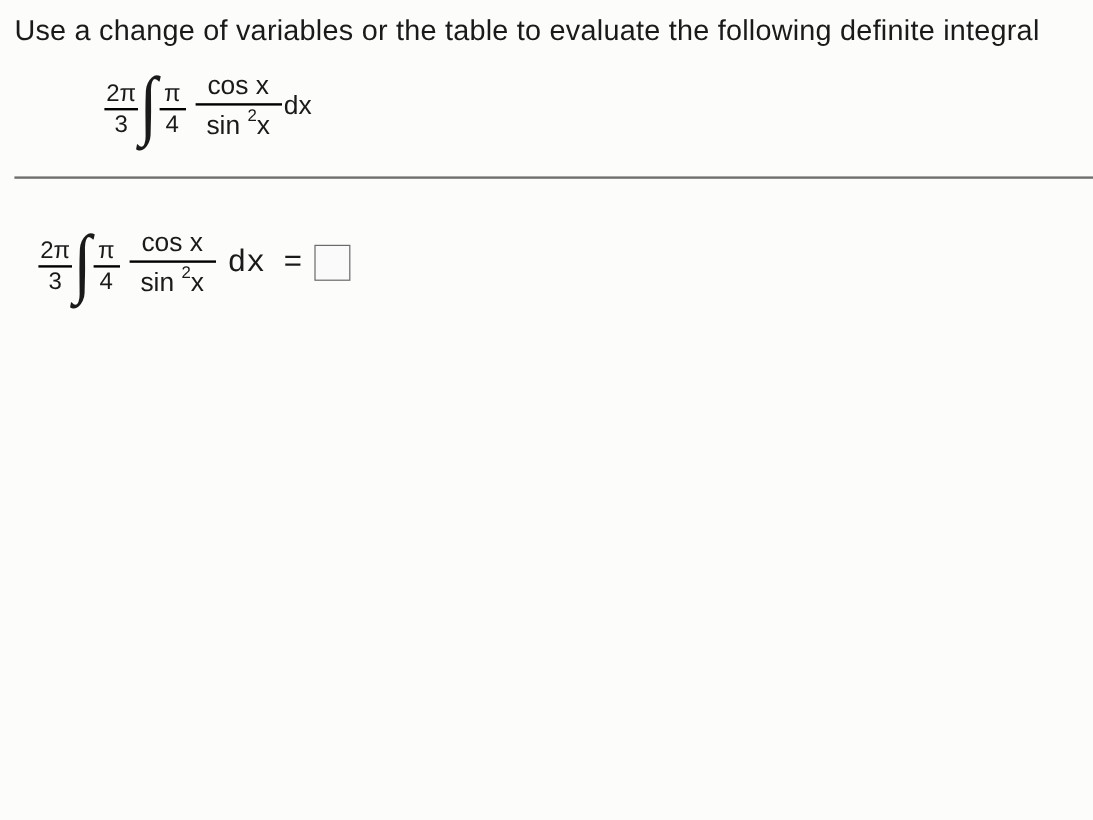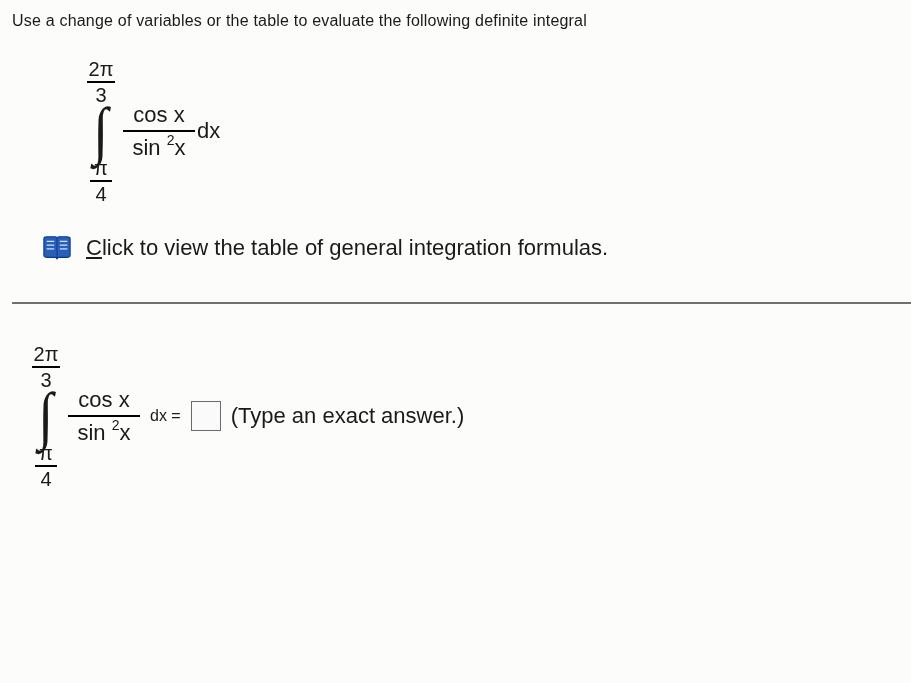--- a/index.html
+++ b/index.html
@@ -10,40 +10,40 @@
     background: #fcfcfa;
     font-family: Arial, Helvetica, sans-serif;
     color: #1a1a1a;
     overflow: hidden;
   }
   .page {
     padding: 12px 0 0 12px;
     box-sizing: border-box;
   }
   .instruction {
-    font-size: 16px;
+    font-size: 24px;
     letter-spacing: 0.2px;
-    margin-bottom: 29px;
+    margin-bottom: 18px;
   }
 
   
   .integral-block {
     display: flex;
     align-items: center;
     margin-left: 75px;
     margin-bottom: 30px;
   }
   .integral-block.second {
     margin-left: 20px;
     margin-top: 40px;
   }
   .int-col {
     display: flex;
-    flex-direction: column;
-    align-items: center;
+    flex-direction: row;
+    align-items: flex-end;
     line-height: 1;
   }
   .limit {
     font-size: 20px;
     text-align: center;
   }
   .frac {
     display: flex;
     flex-direction: column;
     align-items: center;
@@ -76,22 +76,23 @@
     white-space: nowrap;
     padding: 0 4px;
   }
   .integrand .frac-line { width: 72px; }
   .sup { font-size: 14px; vertical-align: super; position: relative; top: -2px; }
   .dx {
     font-size: 22px;
     margin-left: 2px;
   }
   .eq {
-    font-size: 16px;
+    font-size: 26px;
     margin: 0 10px;
+    font-family: Liberation Mono, monospace;
   }
   .answer-box {
     width: 30px;
     height: 30px;
     border: 1.5px solid #6a6a6a;
     background: #fafafa;
     box-sizing: border-box;
   }
   .hint {
     font-size: 22px;
@@ -147,30 +148,20 @@
         <div class="num">cos x</div>
         <div class="frac-line"></div>
         <div class="den">
           <span>sin</span><span> </span><span class="sup">2</span><span>x</span>
         </div>
       </div>
       <div class="dx">dx</div>
     </div>
   </div>
 
-  <div class="link-row">
-    <svg class="book-icon" viewBox="0 0 32 28">
-      <path d="M2 4 C2 2 4 2 6 2 L14 2 C15 2 16 3 16 4 C16 3 17 2 18 2 L26 2 C28 2 30 2 30 4 L30 22 C30 24 28 24 26 24 L18 24 C17 24 16 25 16 26 C16 25 15 24 14 24 L6 24 C4 24 2 24 2 22 Z" fill="#2a5fb8" stroke="#083a8c" stroke-width="1.2"></path>
-      <path d="M16 4 L16 26" stroke="#083a8c" stroke-width="1"></path>
-      <path d="M5 7 L13 7 M5 11 L13 11 M5 15 L13 15 M19 7 L27 7 M19 11 L27 11 M19 15 L27 15" stroke="#cfe0ff" stroke-width="1.4"></path>
-    </svg>
-    <span class="link-text">
-      <span style="text-decoration: underline;">C</span><span>lick to view the table of general integration formulas.</span>
-    </span>
-  </div>
 
   <hr class="divider">
 
   <div class="integral-block second">
     <div class="int-col">
       <div class="limit upper frac">
         <span>2π</span>
         <span class="frac-line"></span>
         <span>3</span>
       </div>
@@ -185,16 +176,15 @@
       <div class="frac">
         <div class="num">cos x</div>
         <div class="frac-line"></div>
         <div class="den">
           <span>sin</span><span> </span><span class="sup">2</span><span>x</span>
         </div>
       </div>
     </div>
     <div class="eq">dx =</div>
     <input class="answer-box" type="text" style="">
-    <div class="hint">(Type an exact answer.)</div>
   </div>
 
 </div>
 
 </body></html>

